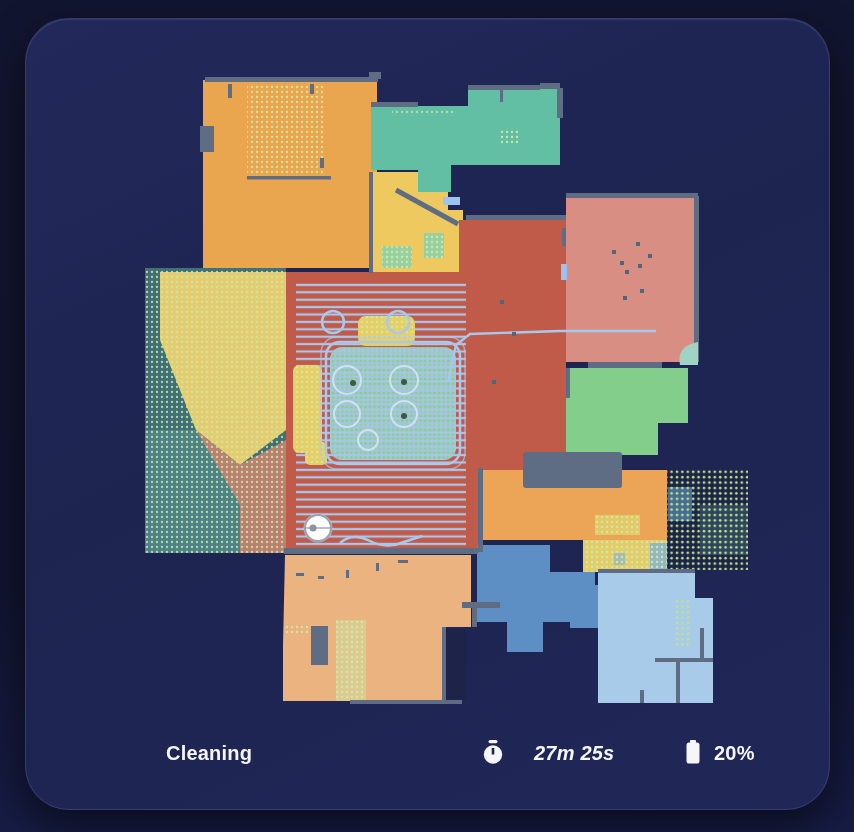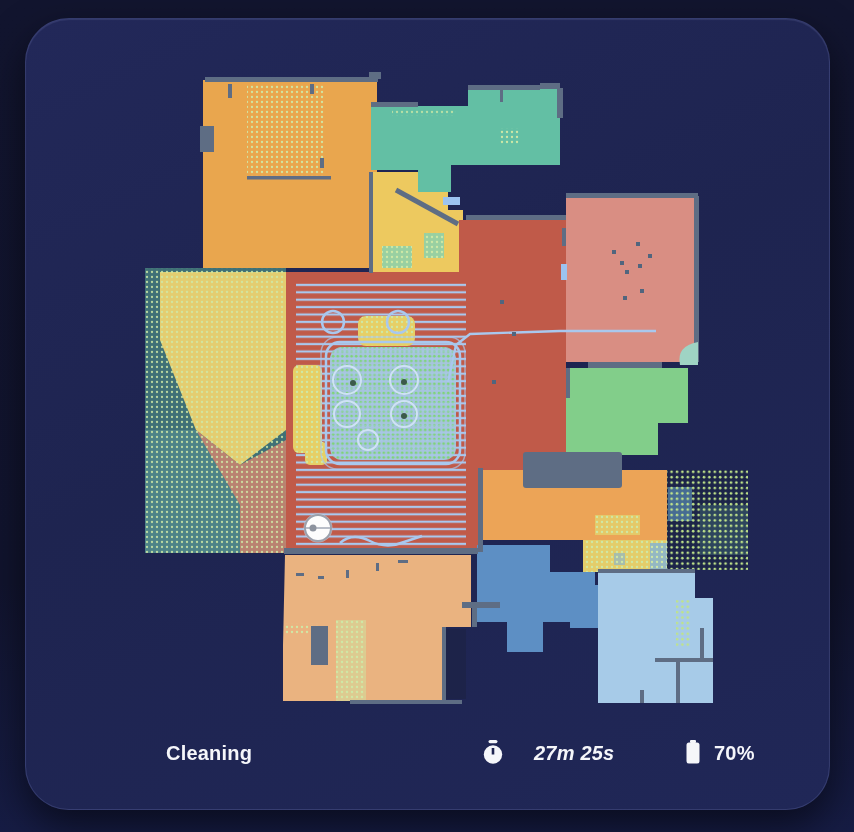--- a/index.html
+++ b/index.html
@@ -211,16 +211,16 @@
       <rect x="7.5" y="0" width="9" height="3.2" rx="1.6" fill="#f5f6fa"></rect>
       <circle cx="12" cy="14.5" r="9.2" fill="#f5f6fa"></circle>
       <line x1="12" y1="14.5" x2="12" y2="8" stroke="#1e2450" stroke-width="2.6"></line>
     </svg>
     <span class="sb-item" style="left:534px;top:742px;font-style:italic;">27m 25s</span>
 
     <svg class="sb-icon" style="left:684px;top:738px;" width="18" height="28" viewBox="0 0 18 28">
       <rect x="6" y="2" width="6" height="3" rx="1" fill="#f5f6fa"></rect>
       <rect x="2.5" y="4.5" width="13" height="21" rx="2.5" fill="#f5f6fa"></rect>
     </svg>
-    <span class="sb-item" style="left:714px;top:742px;">70%</span>
+    <span class="sb-item" style="left:714px;top:742px;">20%</span>
   </div>
 
 </div>
 
 </body></html>

